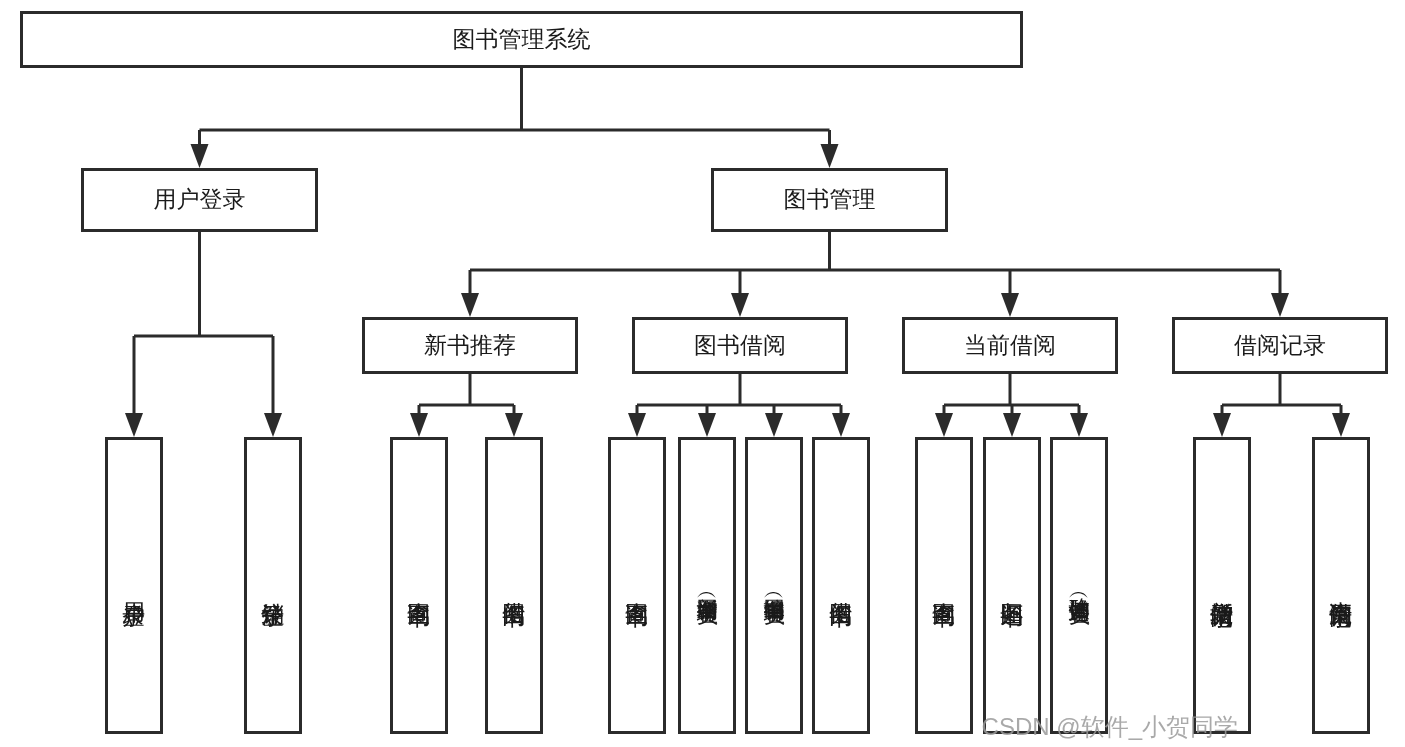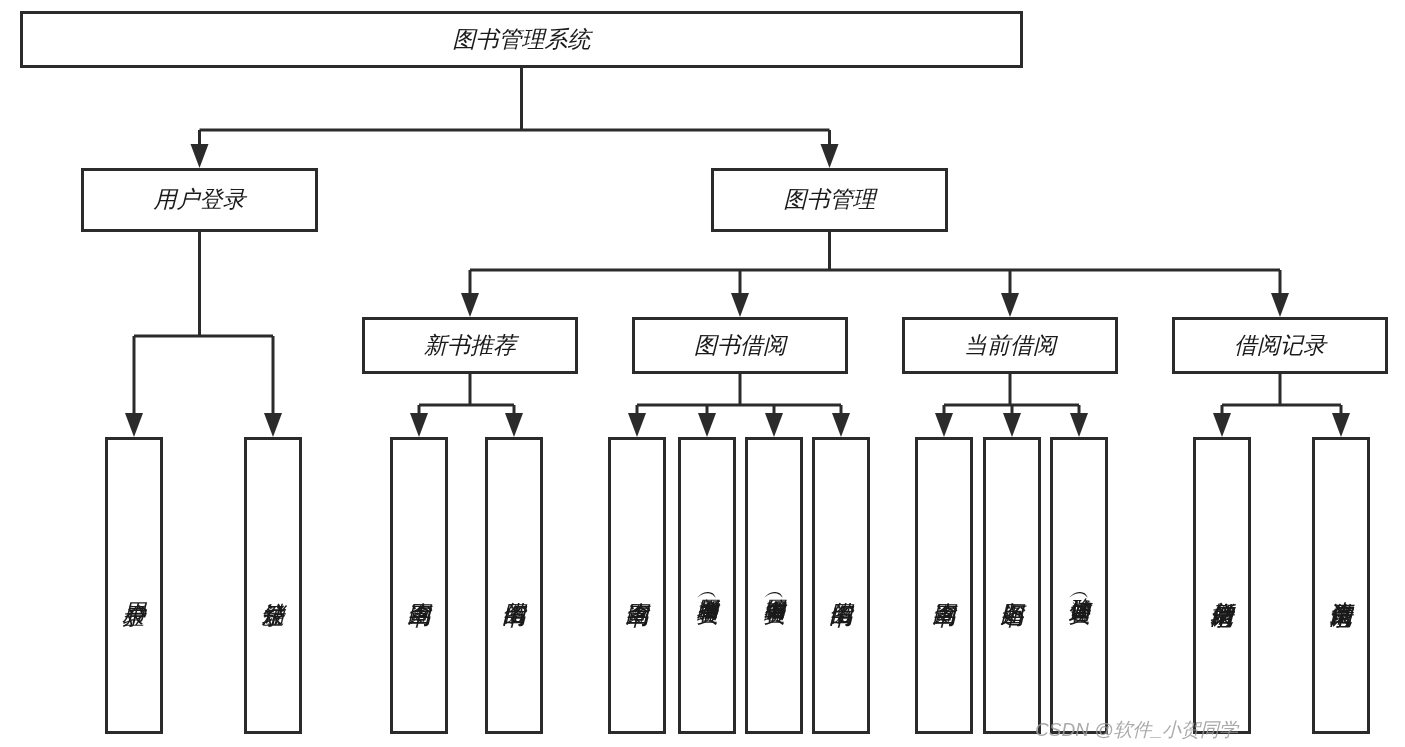--- a/index.html
+++ b/index.html
@@ -1,21 +1,21 @@
 <!DOCTYPE html>
 <html><head>
 <meta charset="utf-8">
 <style>
   html,body{margin:0;padding:0;background:#ffffff;}
   body{
     width:1405px;height:747px;overflow:hidden;
     font-family:"Liberation Sans","DejaVu Sans",sans-serif;
     color:#000;
   }
-  #diagram-root{position:relative;width:1246px;height:747px;background:#fff;font-style:italic;}
+  #diagram-root{position:relative;width:1246px;height:747px;background:#fff;}
   svg#tree{position:absolute;left:0;top:0;width:1405px;height:747px;}
   .box-rect{fill:#ffffff;stroke:#2b2b2b;stroke-width:3;}
   .conn{stroke:#2b2b2b;stroke-width:3;fill:none;stroke-linecap:butt;}
   .arrowhead{fill:#2b2b2b;stroke:none;}
   .h-label{
     font-family:"Liberation Sans","DejaVu Sans",sans-serif;
     font-size:23px;fill:#1a1a1a;text-anchor:middle;dominant-baseline:middle;
   }
   .v-label-wrap{
     position:absolute;
@@ -26,21 +26,21 @@
     writing-mode:vertical-rl;
     text-orientation:upright;
     font-family:"Liberation Sans","DejaVu Sans",sans-serif;
     font-size:23px;line-height:1.16;color:#1a1a1a;
     letter-spacing:1px;
     white-space:nowrap;
   }
   #watermark{
     position:absolute;right:8px;bottom:4px;
     font-family:"Liberation Sans","DejaVu Sans",sans-serif;
-    font-size:19px;color:#9b9b9b;opacity:.85;white-space:nowrap;
+    font-size:24px;color:#9b9b9b;opacity:.85;white-space:nowrap;
   }
 </style>
 </head>
 <body>
 
 <div id="diagram-root">
 
   <svg id="tree" viewBox="0 0 1405 747" xmlns="http://www.w3.org/2000/svg">
     <g id="connectors">
         <line x1="521.5" y1="68" x2="521.5" y2="130" class="conn"></line>

